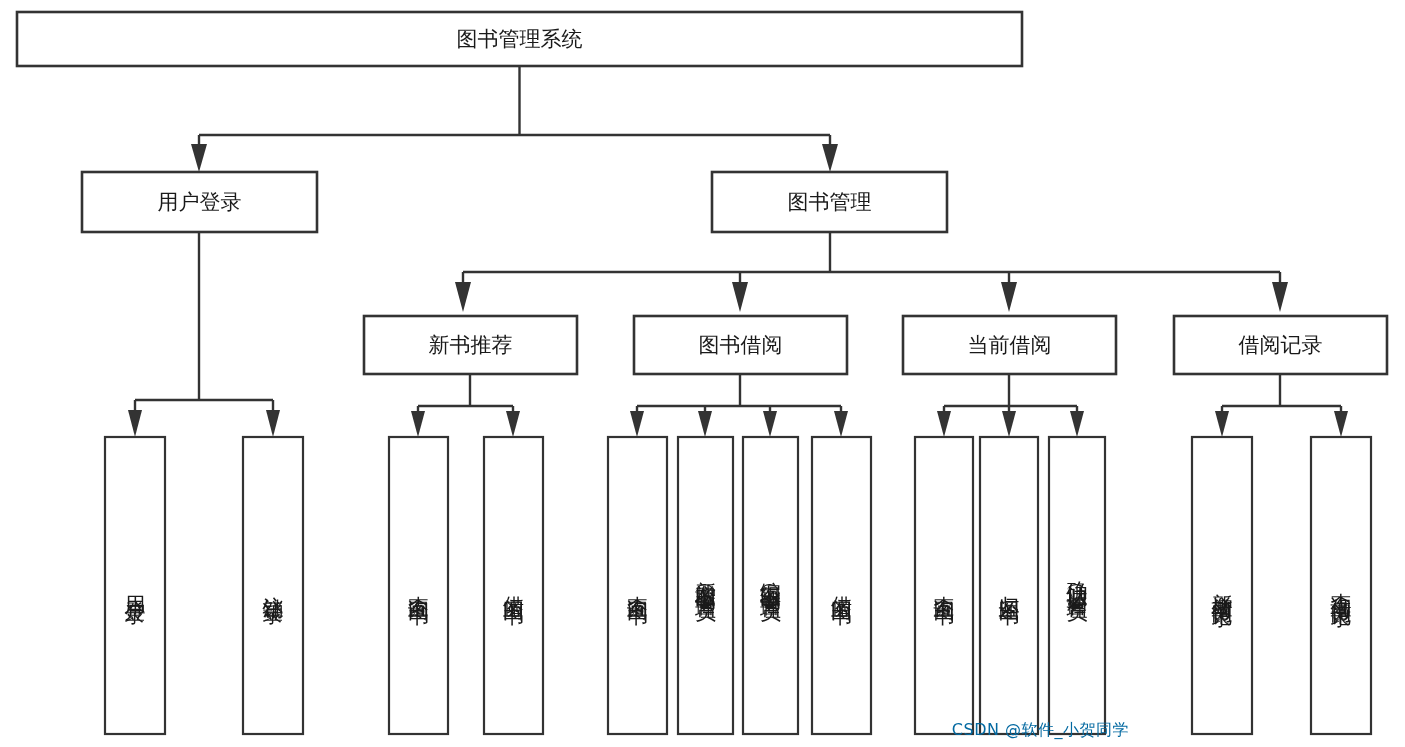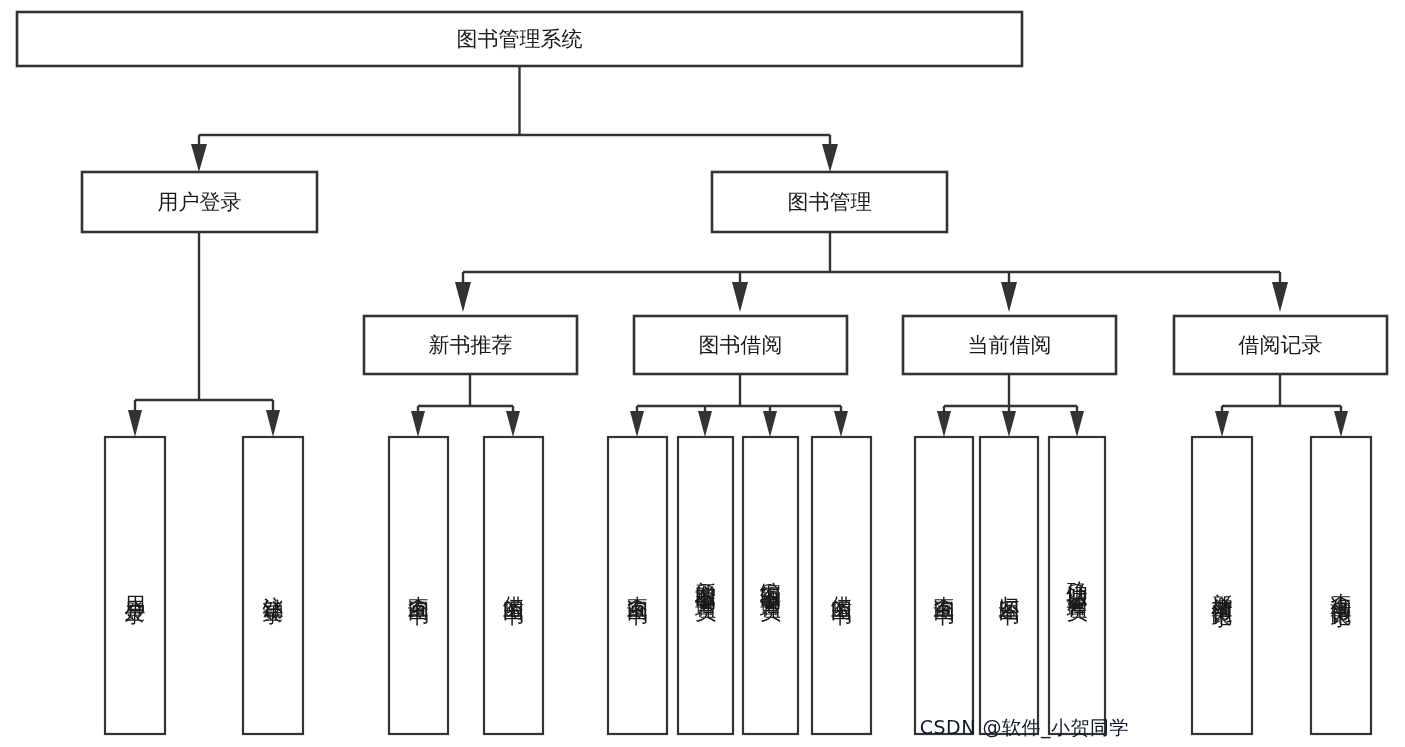--- a/index.html
+++ b/index.html
@@ -59,22 +59,22 @@
     writing-mode: vertical-rl;
     text-orientation: upright;
     letter-spacing: 3px;
     text-anchor: middle;
   }
   .watermark-text {
     position: absolute;
     right: 8px;
     bottom: 6px;
     font-family: "DejaVu Sans", "Liberation Sans", sans-serif;
-    font-size: 19px;
-    color: #0f172a;
+    font-size: 16px;
+    color: #0369a1;
     white-space: nowrap;
     letter-spacing: 0.5px;
   }
 </style>
 </head>
 <body>
 
 <div id="diagram-root">
 
   <svg id="flow" viewBox="0 0 1405 747" xmlns="http://www.w3.org/2000/svg">

